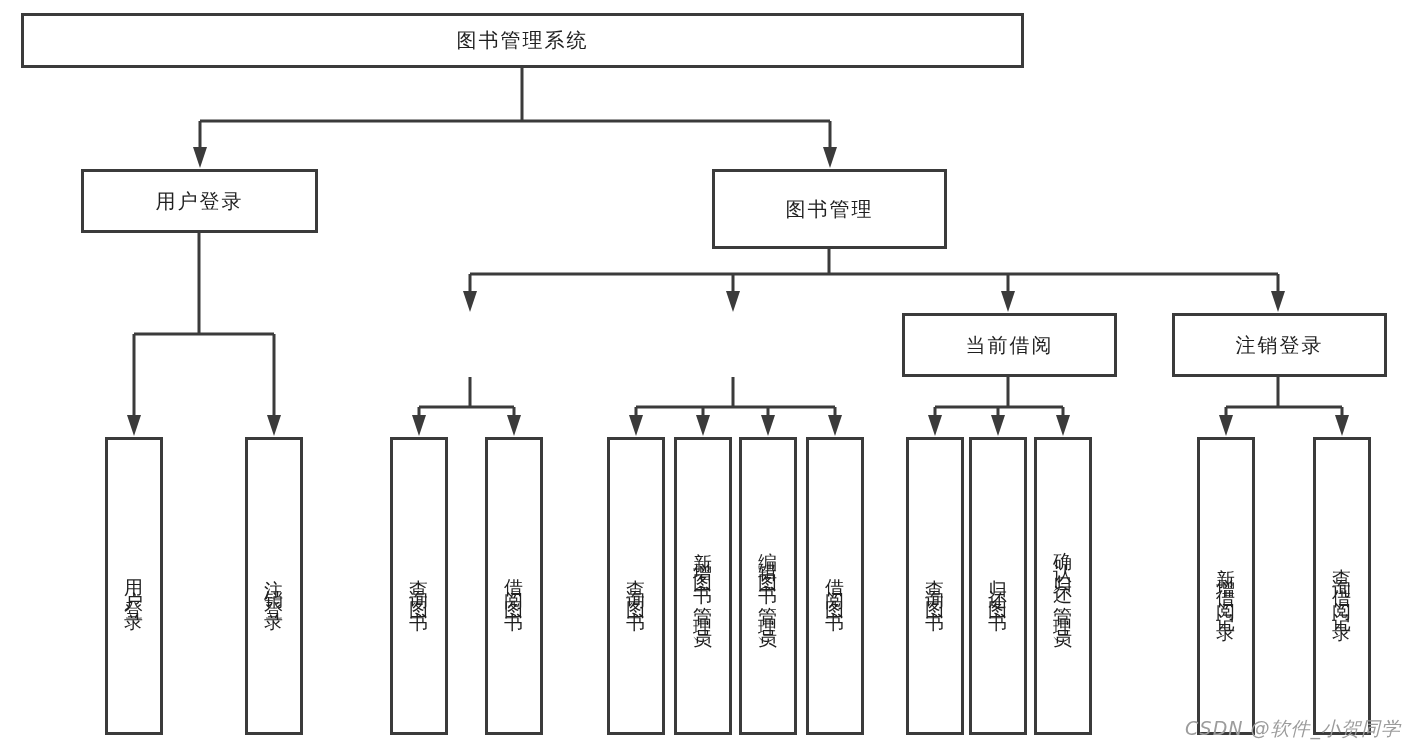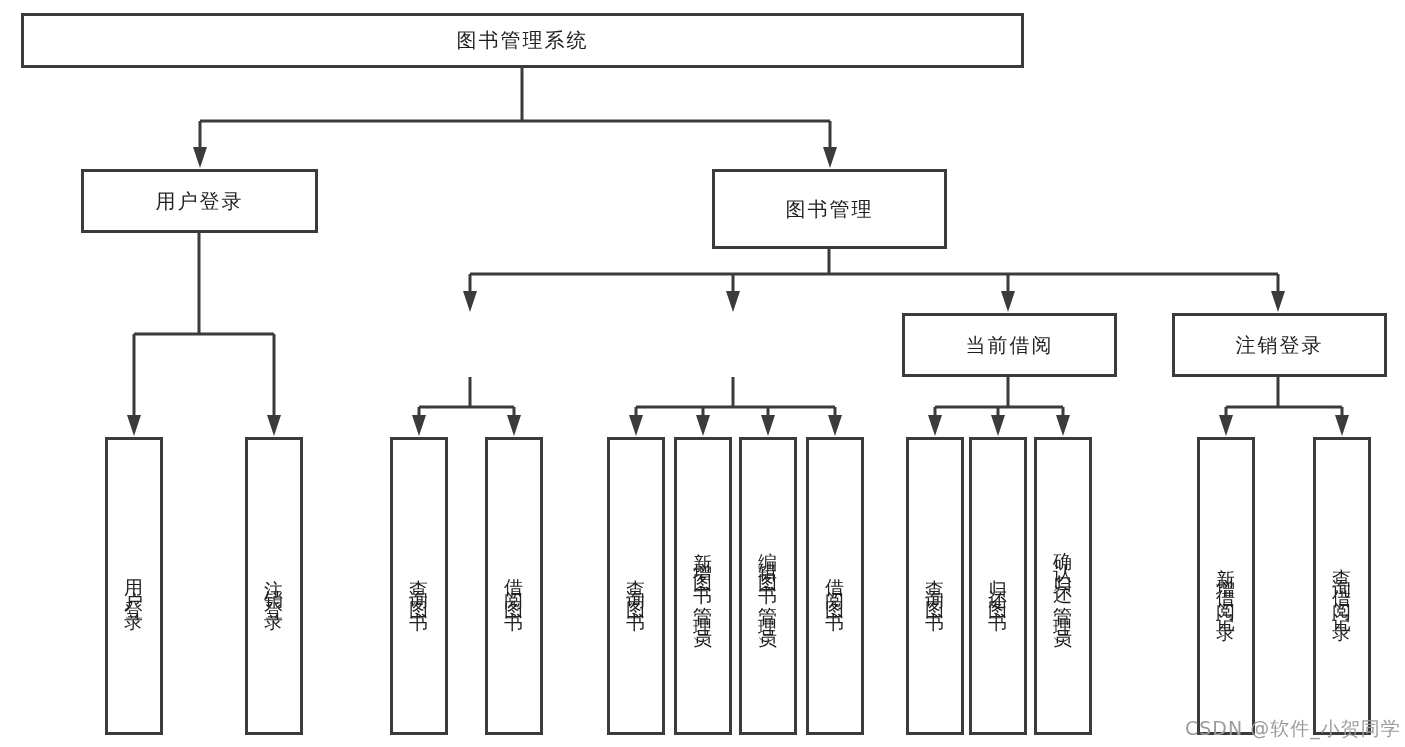--- a/index.html
+++ b/index.html
@@ -37,20 +37,21 @@
     line-height:1;
   }
   .watermark{
     position:absolute;
     left:1185px;top:716px;
     font-size:19px;
     letter-spacing:1px;
     color:var(--watermark);
     z-index:3;
     white-space:nowrap;
+    font-style:italic;
   }
 </style>
 </head>
 <body>
 
 <div class="canvas">
 
   <svg class="connectors" width="1405" height="747" viewBox="0 0 1405 747">
     <g>
       <path d="M522,68 V121 M200,121 H830 M200,121 V149 M830,121 V149"></path>

